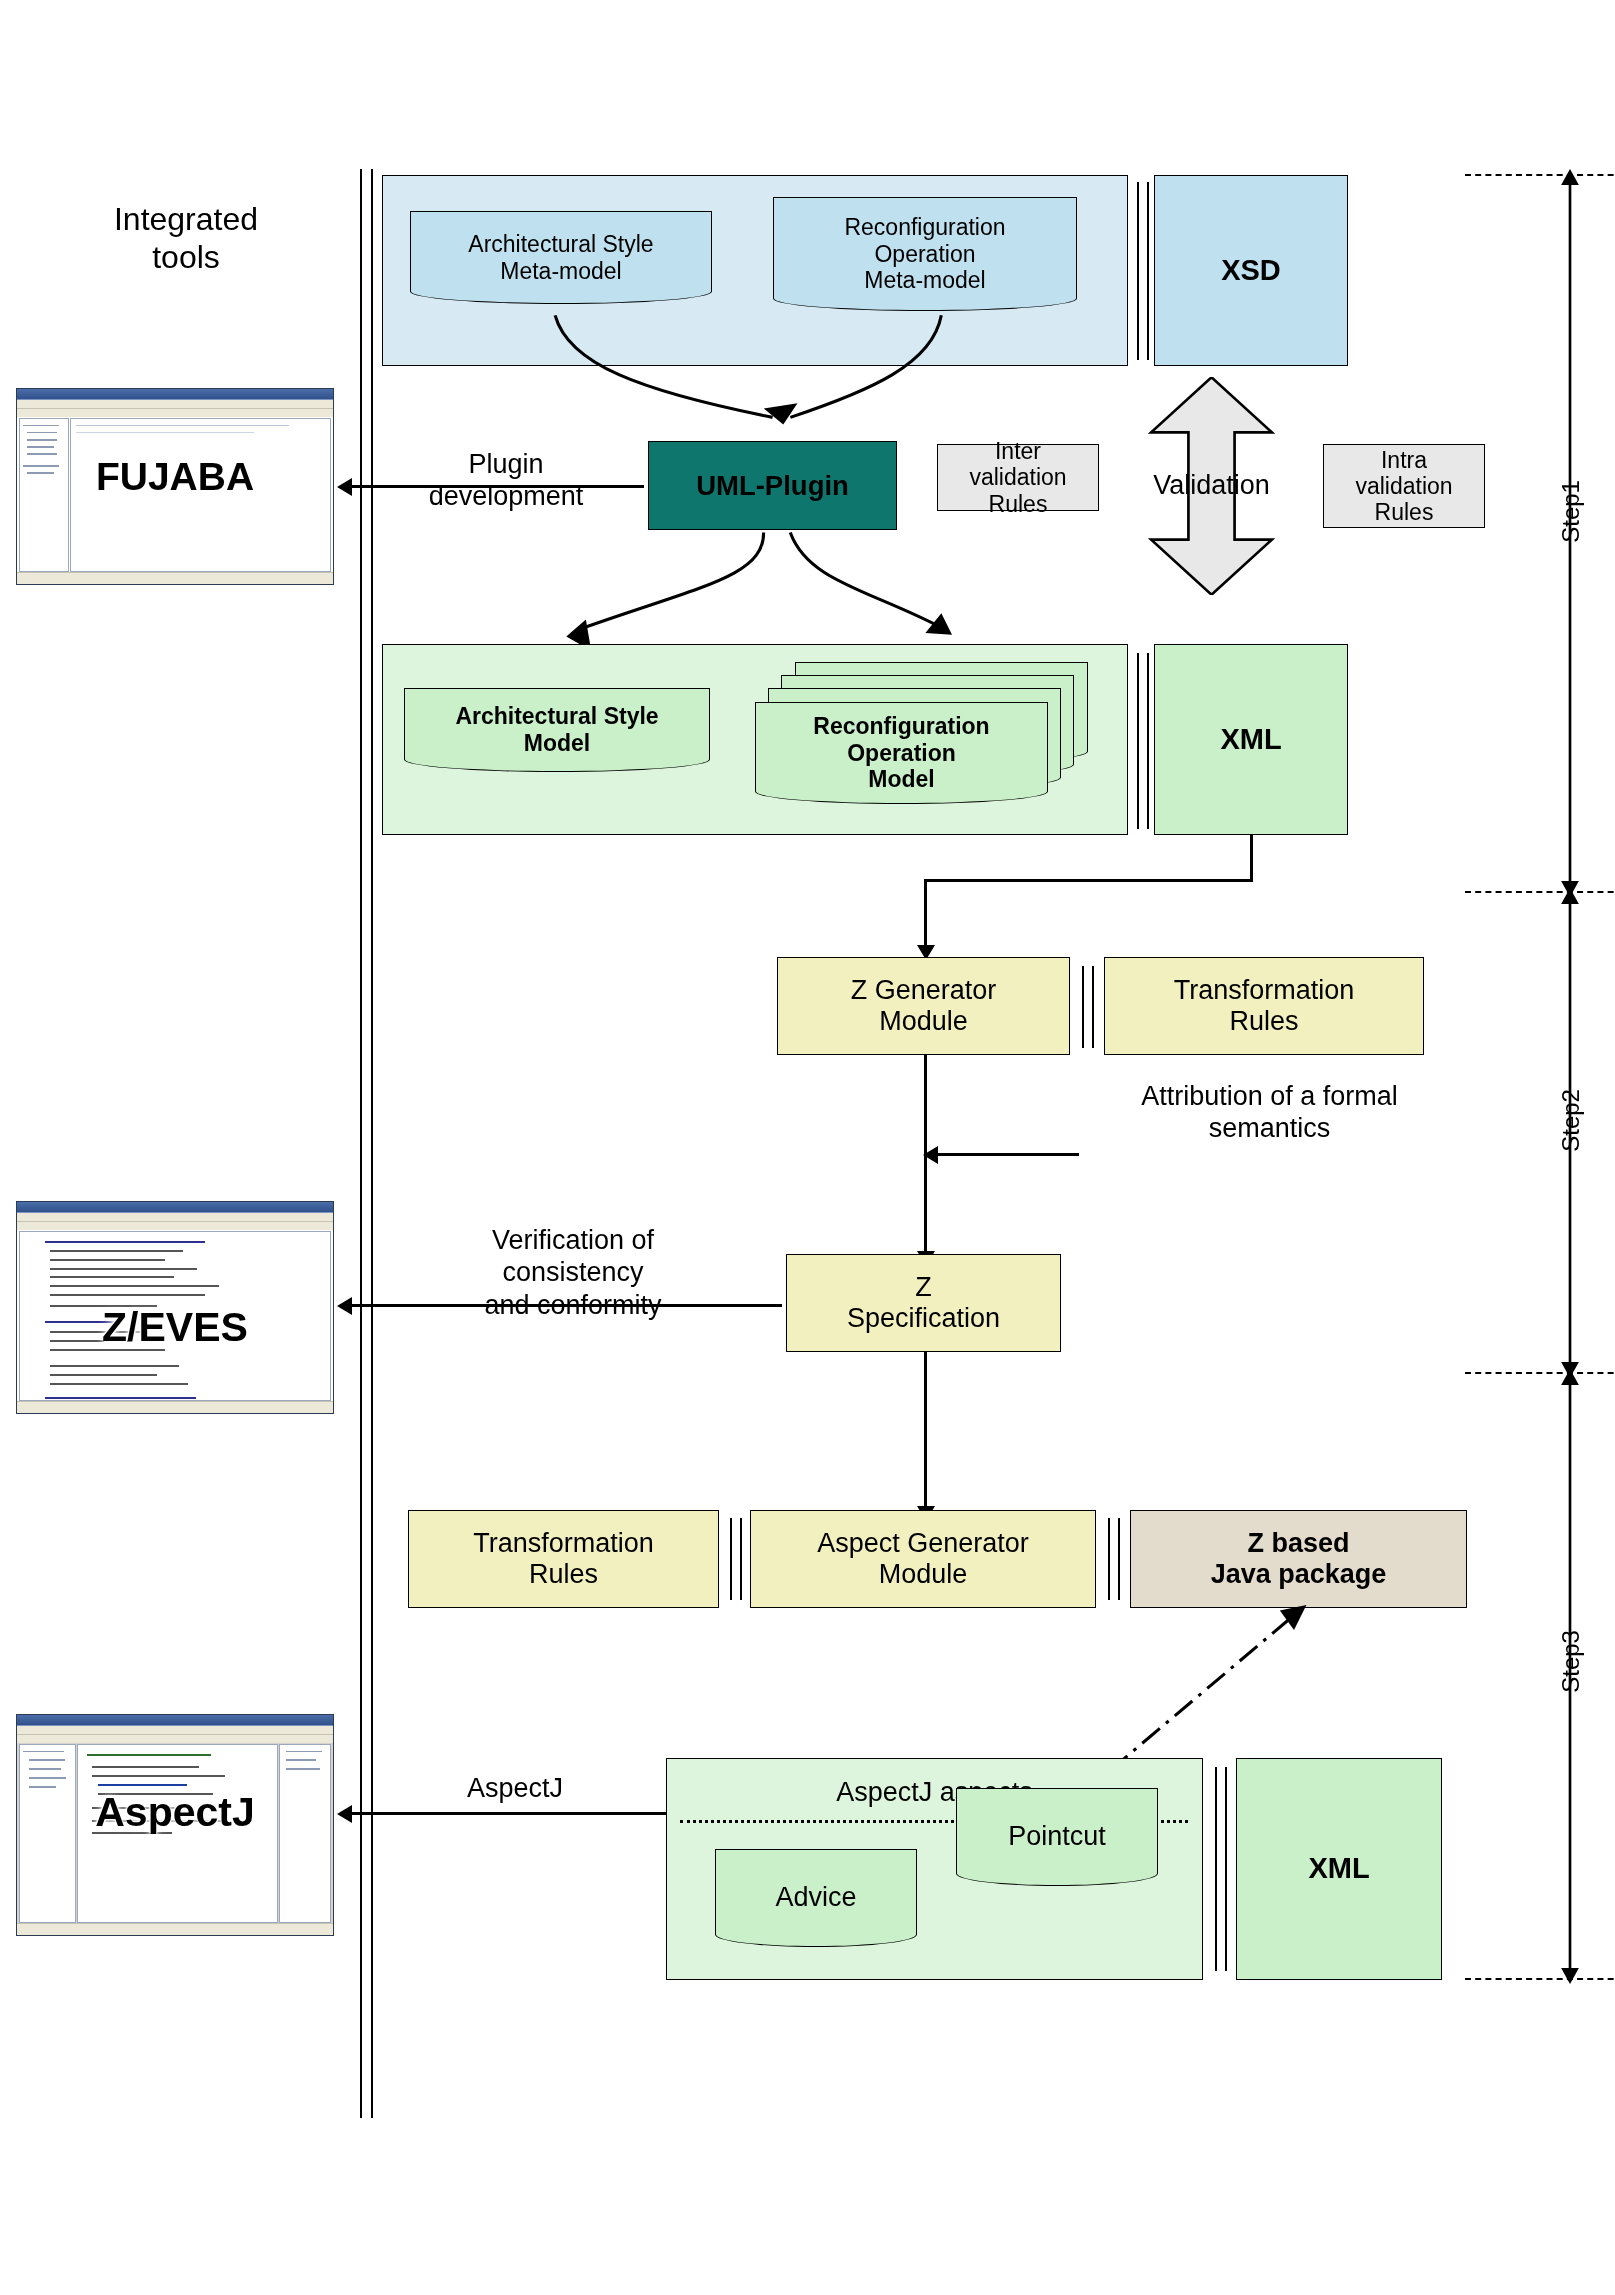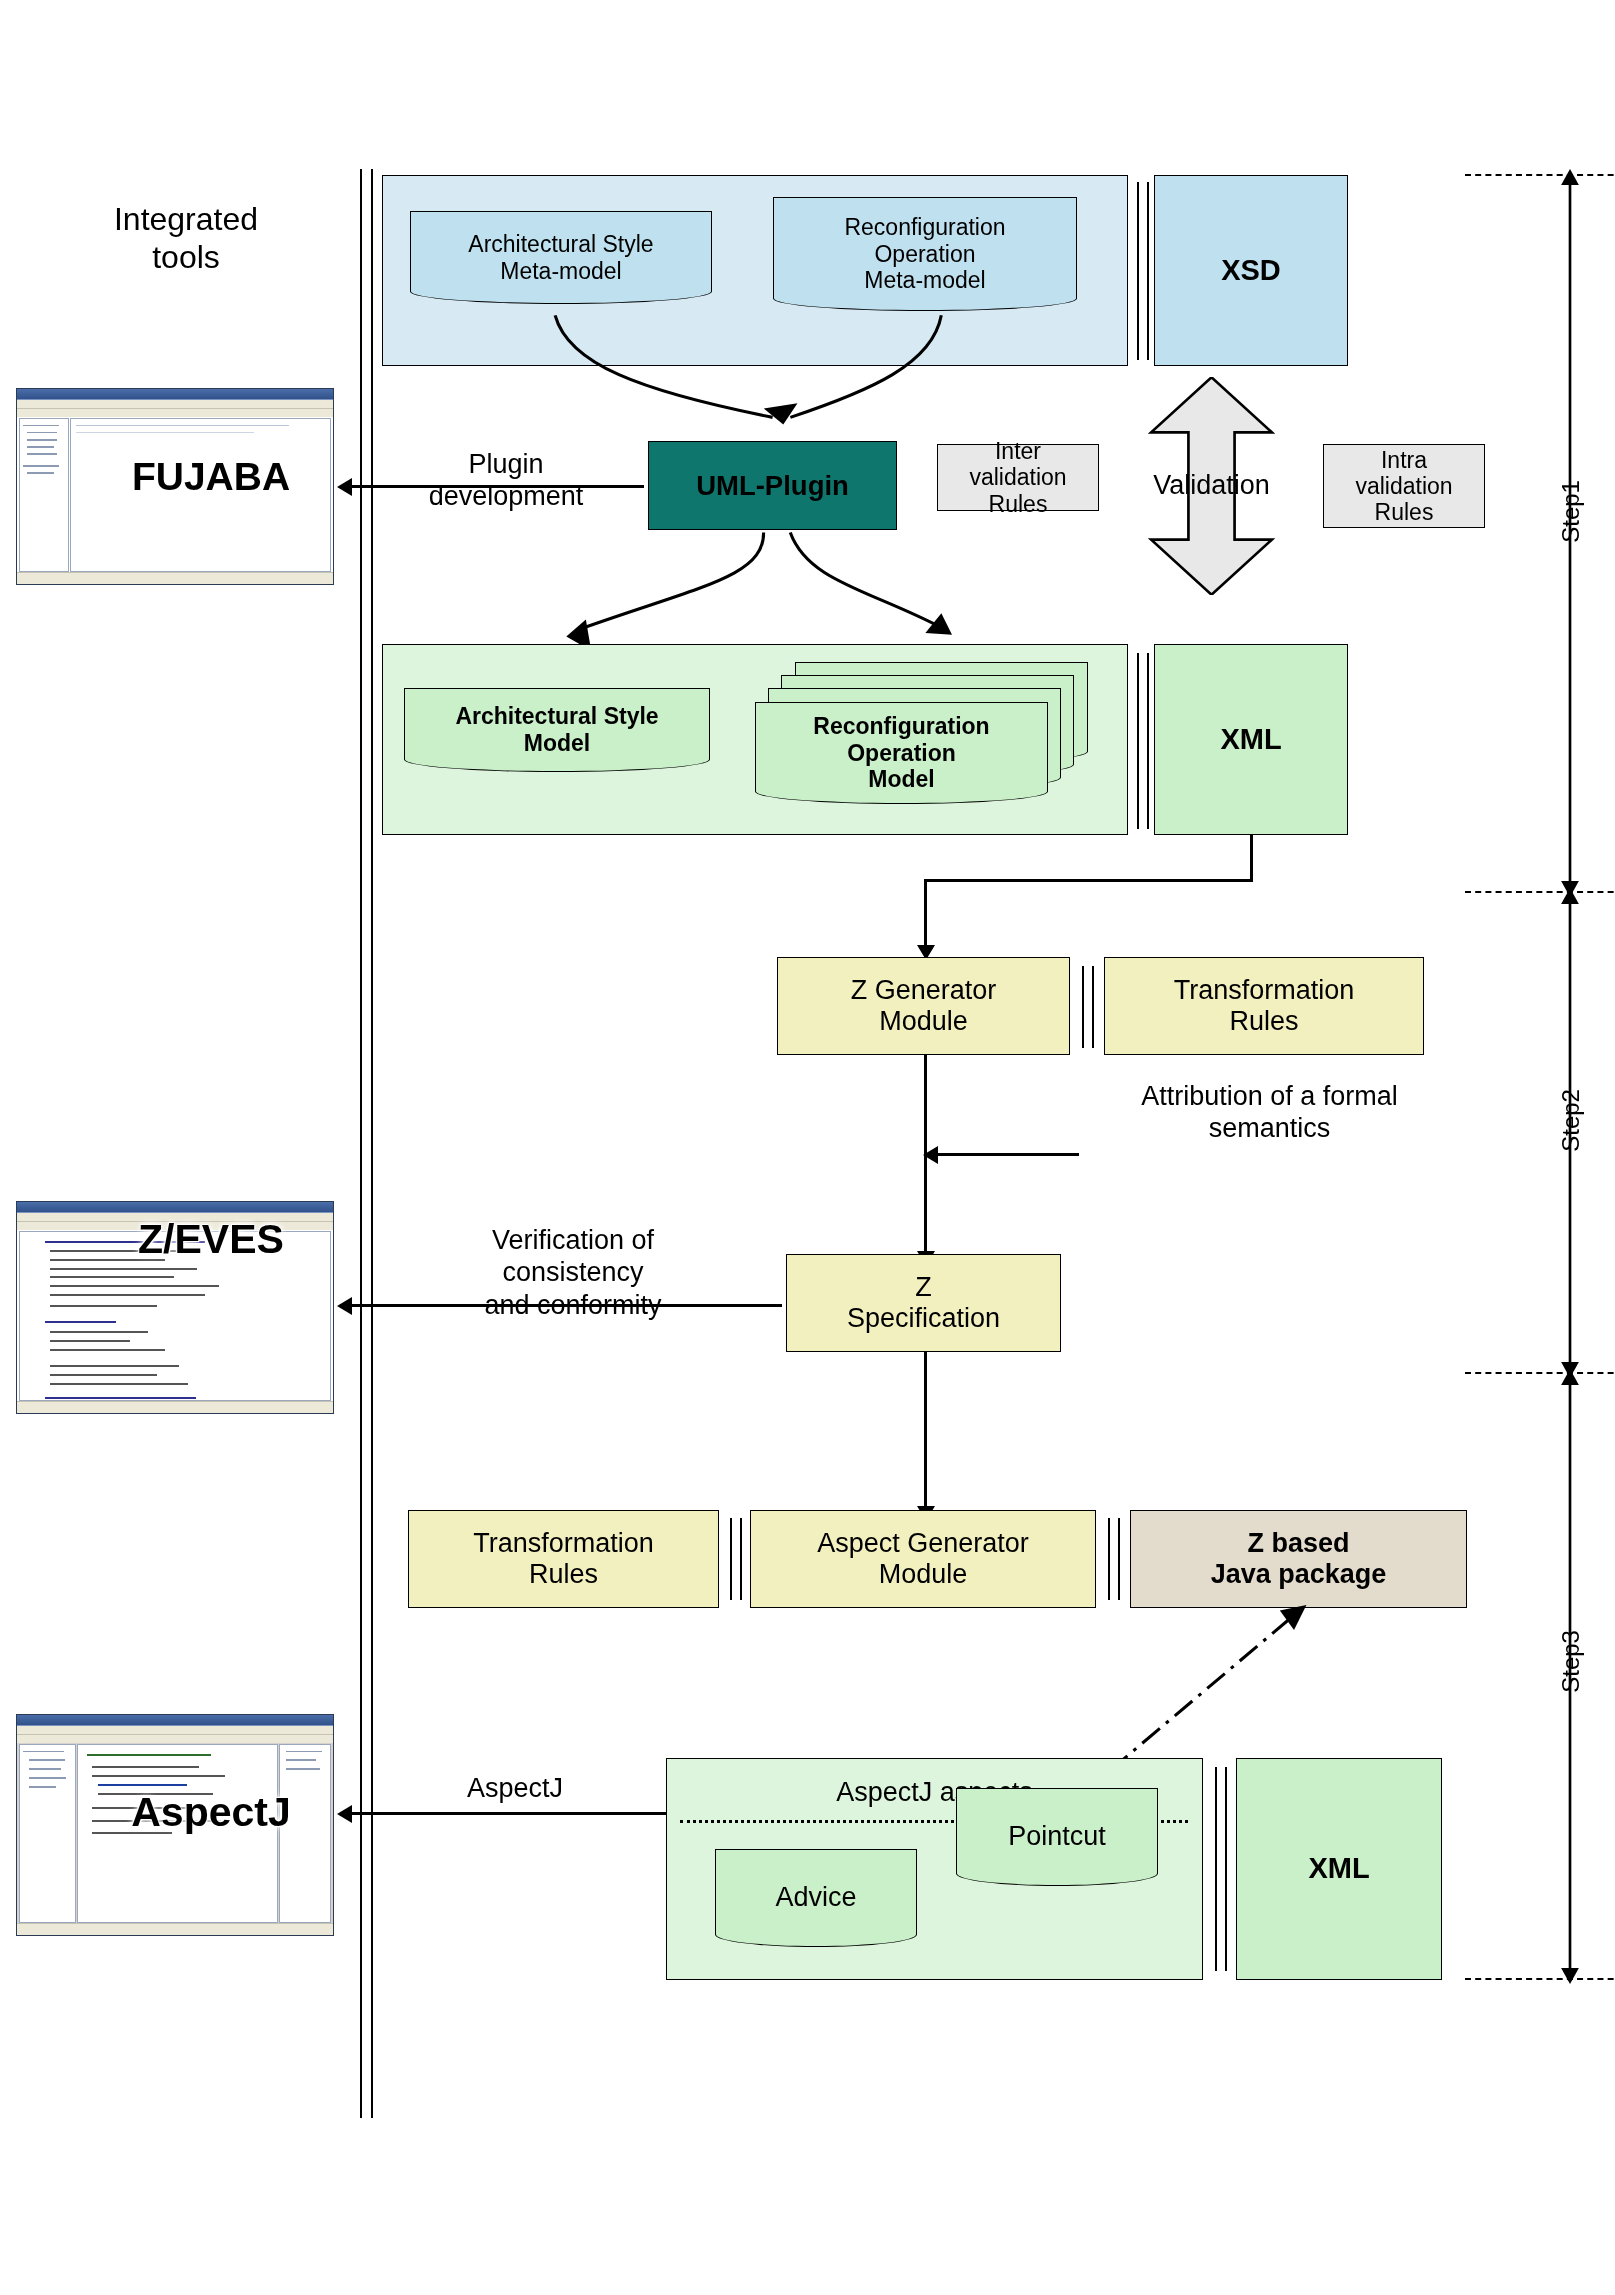--- a/index.html
+++ b/index.html
@@ -129,21 +129,20 @@
   .thumb .rightpane { position:absolute; left:53px; top:1.8px; right:1.8px; bottom:1.8px; background:#fff; border:0.9px solid #9aa7bd; }
   .thumb .line { position:absolute; height:1.8px; background:#8c9bb3; }
   .thumb .tline { position:absolute; height:1.8px; background:#555; }
   .thumb-caption {
     position: absolute;
     width: 100%;
     text-align: center;
     font-weight: bold;
     color: #000;
     text-shadow: 0 0 3.6px #fff, 0 0 6.2px #fff, 0 0 9px #fff, 0.9px 0.9px 0 #fff, -0.9px -0.9px 0 #fff;
-    padding-left: 36px;
   }
 
   
   .fatarrow { position: absolute; }
 </style>
 </head>
 <body>
 
 <div id="canvas">
 
@@ -424,21 +423,21 @@
         <div class="tline" style="left:30px; top:117px; width:115px;"></div>
         <div class="tline" style="left:30px; top:133px; width:129px;"></div>
         <div class="tline" style="left:30px; top:142px; width:107px;"></div>
         <div class="tline" style="left:30px; top:151px; width:138px;"></div>
         <div class="tline" style="left:25px; top:165px; width:151px; background:#2f2f8f;"></div>
         <div class="tline" style="left:30px; top:174px; width:89px;"></div>
       </div>
     </div>
     <div class="statusbar"></div>
   </div>
-  <div class="thumb-caption" style="left:16px; top:1216px; width:318px; font-size:41px;">
+  <div class="thumb-caption" style="left:16px; top:1304px; width:318px; font-size:41px;">
     <span>Z/EVES</span>
   </div>
 
   <div class="thumb" style="left:16px; top:1714px; width:318px; height:222px;">
     <div class="titlebar"></div>
     <div class="menubar"></div>
     <div class="toolbar"></div>
     <div class="body" style="background:#d6d3ce;">
       <div class="leftpane" style="width:55px;">
         <div class="line" style="left:3.6px; top:5.3px; width:41px;"></div>

